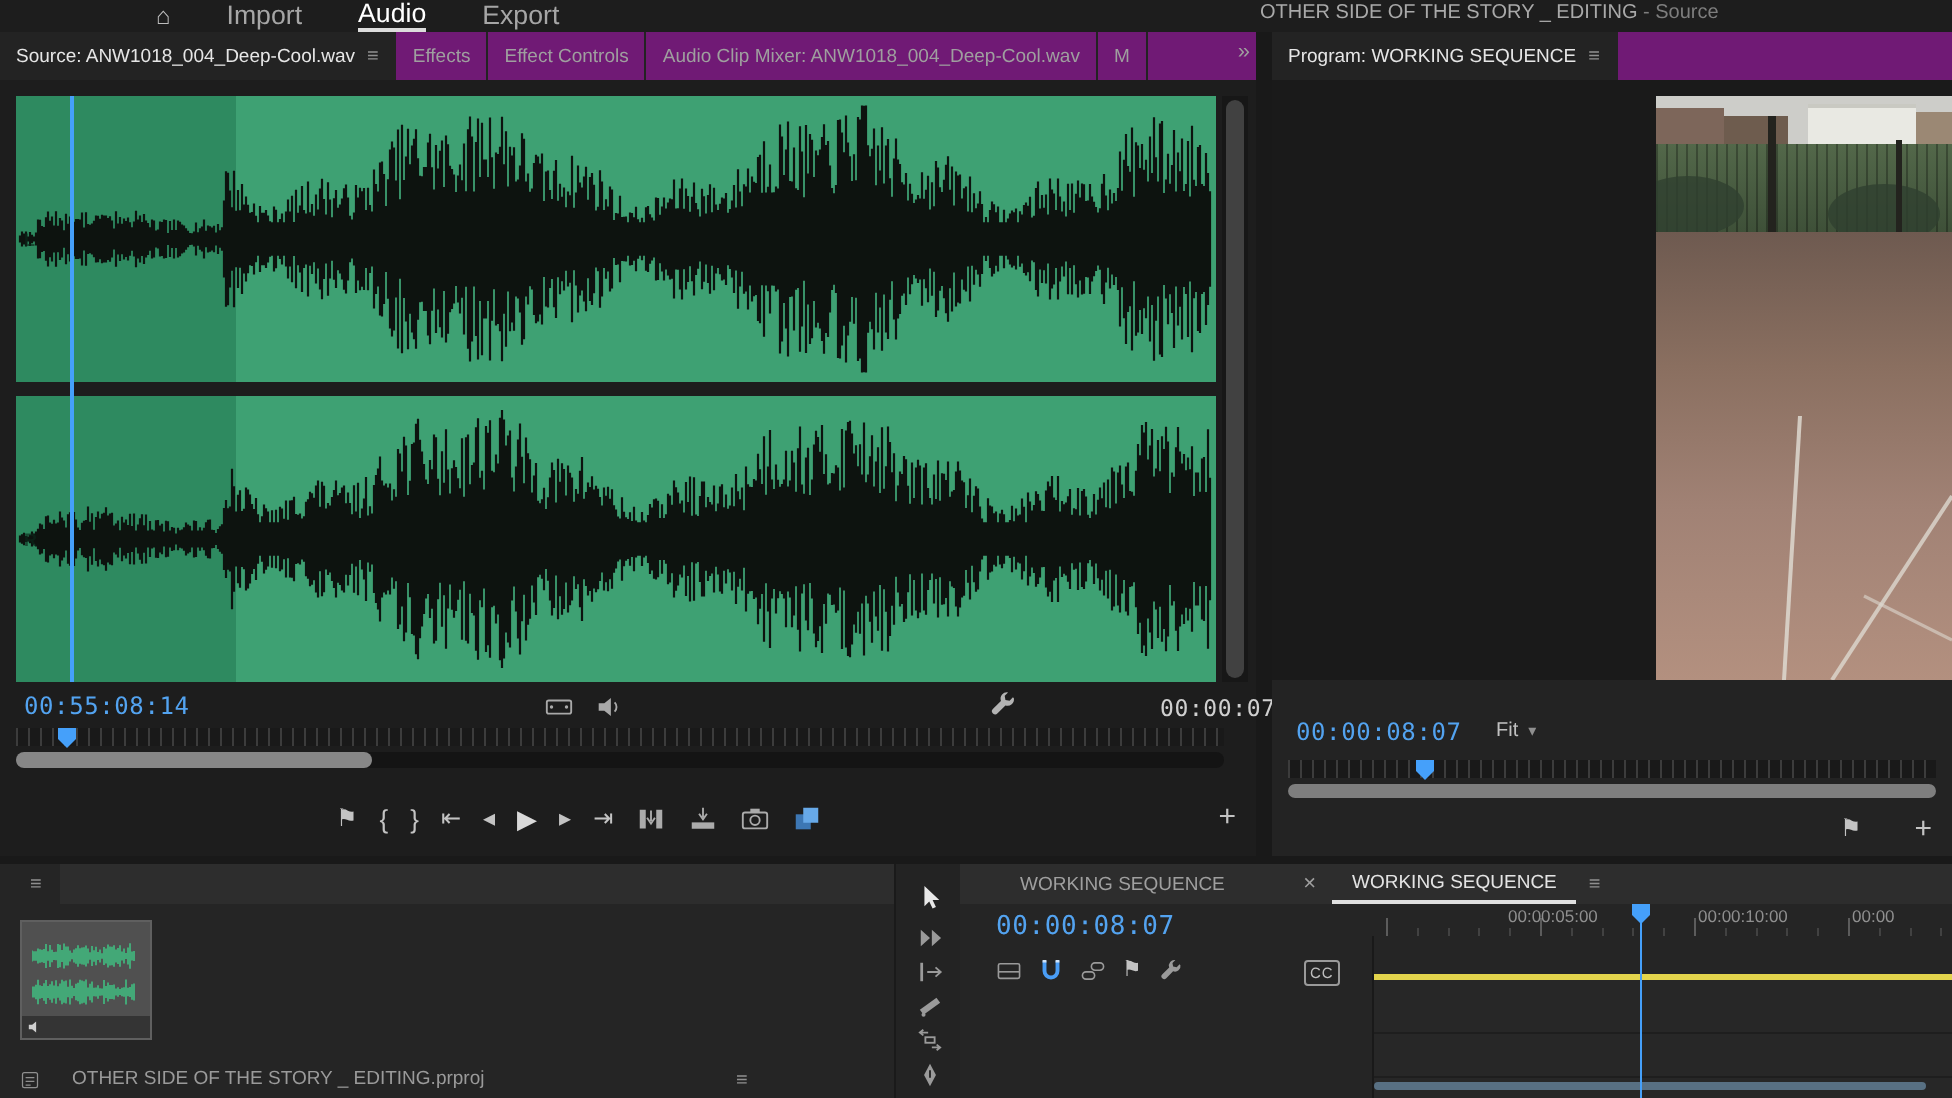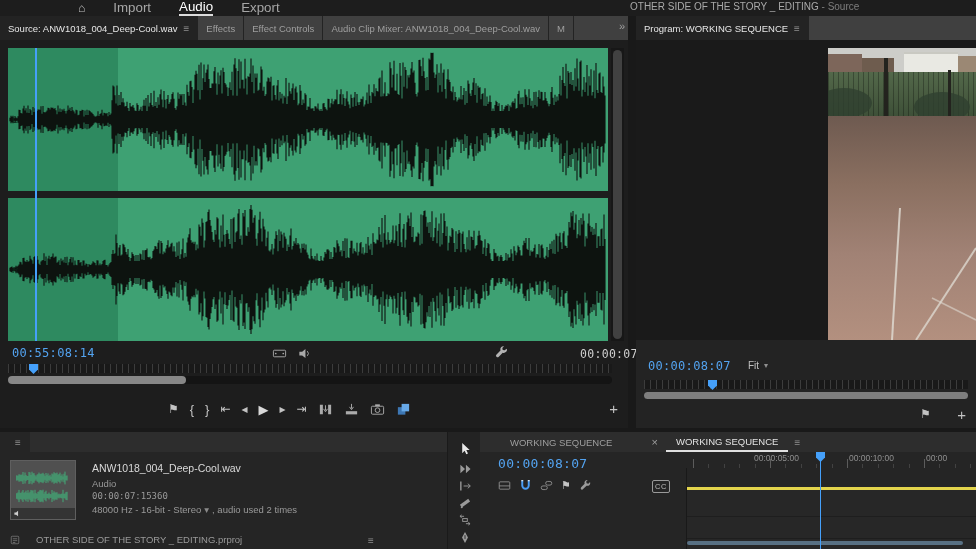--- a/index.html
+++ b/index.html
@@ -14,21 +14,21 @@
   #menubar{position:absolute;left:0;top:0;width:976px;height:16px;background:#1d1d1d;
            display:flex;align-items:center;font-size:11px;color:#ababab;}
   #home-btn{color:#bdbdbd;font-size:12px;margin-left:78px;line-height:1;}
   .menu-item{margin-left:28px;line-height:14px;color:#a6a6a6;}
   .menu-item.active{color:#fff;border-bottom:2px solid #dcdcdc;}
   #doc-title{position:absolute;left:630px;top:1px;font-size:10px;color:#a9a9a9;white-space:nowrap;}
   #doc-title .state{color:#7e7e7e;}
 
   
   .panel{position:absolute;background:#232323;}
-  .tabbar{position:absolute;left:0;right:0;top:0;height:24px;background:#404040;display:flex;
+  .tabbar{position:absolute;left:0;right:0;top:0;height:24px;background:#701a75;display:flex;
           align-items:stretch;font-size:9.5px;color:#9f9f9f;overflow:hidden;white-space:nowrap;}
   .tab{display:flex;align-items:center;padding:0 8px;border-right:1px solid #232323;}
   .tab.active{background:#232323;color:#e6e6e6;}
   .menu-glyph{color:#8f8f8f;margin-left:6px;font-size:10px;}
   .overflow-glyph{position:absolute;right:3px;top:4px;color:#9f9f9f;font-size:11px;}
 
   
   #source-panel{left:0;top:16px;width:628px;height:412px;}
   #src-content{position:absolute;left:0;top:24px;right:0;bottom:0;background:#1d1d1d;}
   #wave-wrap{position:absolute;left:8px;top:8px;width:600px;height:293px;}
@@ -324,28 +324,20 @@
         </svg>
       <svg class="tw" style="top:28px" id="thumb-wave-2" preserveAspectRatio="none" viewBox="0 0 52 14">
           <path d="M0 4.3V9.7M1 4.2V9.8M2 3.4V10.6M3 0.9V13.1M4 3.6V10.4M5 4.0V10.0M6 2.6V11.4M7 1.0V13.0M8 4.0V10.0M9 3.1V10.9M10 1.6V12.4M11 3.8V10.2M12 1.1V12.9M13 4.1V9.9M14 2.8V11.2M15 0.9V13.1M16 1.6V12.4M17 1.3V12.7M18 4.4V9.6M19 0.8V13.2M20 3.9V10.1M21 5.0V9.0M22 2.9V11.1M23 2.4V11.6M24 0.9V13.1M25 1.2V12.8M26 1.6V12.4M27 0.7V13.3M28 4.7V9.3M29 2.9V11.1M30 1.7V12.3M31 4.9V9.1M32 4.8V9.2M33 3.6V10.4M34 5.1V8.9M35 5.2V8.8M36 1.0V13.0M37 4.0V10.0M38 2.3V11.7M39 3.5V10.5M40 3.5V10.5M41 3.3V10.7M42 5.3V8.7M43 4.6V9.4M44 5.5V8.5M45 4.9V9.1M46 4.6V9.4M47 0.8V13.2M48 4.9V9.1M49 4.5V9.5M50 3.1V10.9M51 2.8V11.2" stroke="#43a877" stroke-width="1" fill="none"></path>
         </svg>
       <div class="strip">
         <svg width="9" height="9" viewBox="0 0 16 16" style="margin:1px 0 0 2px;display:block;">
             <path d="M2.5 6v4h3l3.5 2.8V3.2L5.5 6z" fill="#cfcfcf"></path>
           </svg>
       </div>
     </div>
-    <div id="proj-meta">
-      <div id="clip-name">ANW1018_004_Deep-Cool.wav</div>
-      <div>Audio</div>
-      <div class="mono" style="font-size:9px;">00:00:07:15360</div>
-      <div>
-        <span>48000 Hz - 16-bit - Stereo</span><span class="fmt-caret">▾</span><span>, audio used 2 times</span>
-      </div>
-    </div>
     <div id="proj-footer">
       <svg width="10" height="10" viewBox="0 0 16 16">
           <rect x="2" y="2" width="12" height="12" rx="1.5" fill="none" stroke="#8f8f8f"></rect>
           <path d="M4.5 6h7M4.5 9h7M4.5 12h4" stroke="#8f8f8f"></path>
         </svg>
       <span>OTHER SIDE OF THE STORY _ EDITING.prproj</span>
     </div>
     <span id="proj-footer-menu">≡</span>
   </div>
 

